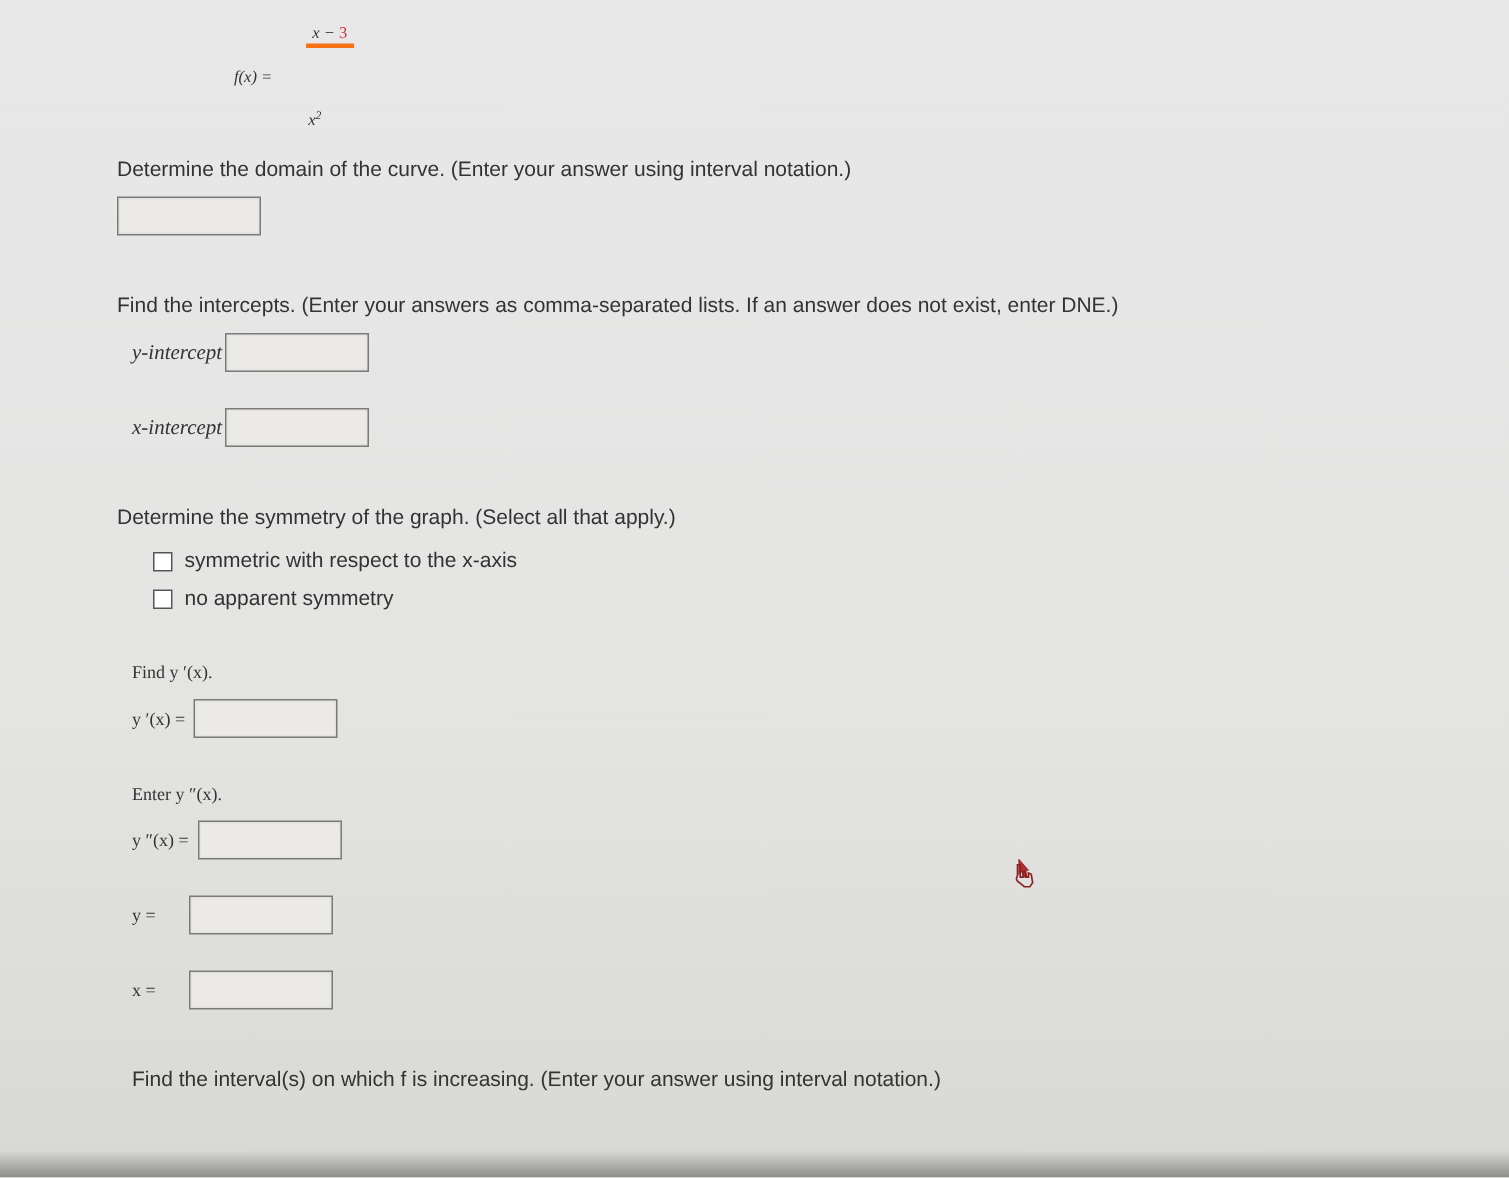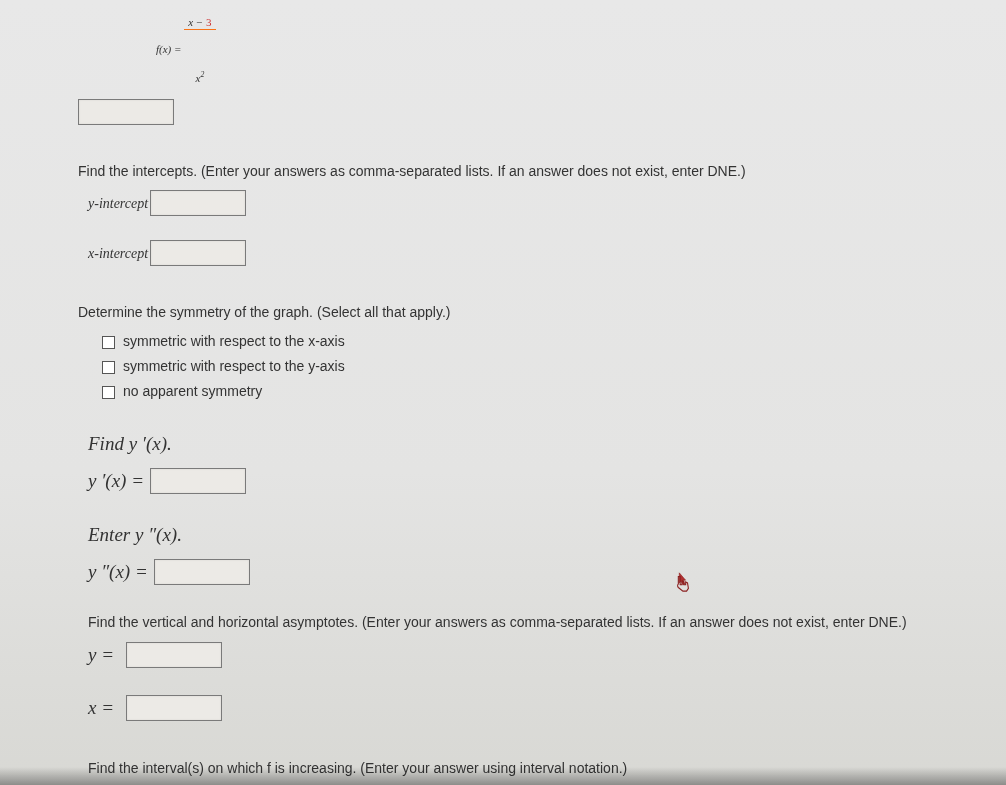--- a/index.html
+++ b/index.html
@@ -18,29 +18,29 @@
     line-height: 1.5;
   }
   .prompt { margin-bottom: 10px; font-size: 14px; }
   .formula {
     font-family: "Times New Roman", serif;
     font-style: italic;
     margin: 6px 0 14px 68px;
     font-size: 11px;
   }
   .frac { display:inline-block; vertical-align:middle; text-align:center; font-style: italic;}
-  .frac .top { display:block; border-bottom:1px solid #f97316; padding:0 4px; line-height:1.2;}
+  .frac .top { display:block; border-bottom:3px solid #f97316; padding:0 4px; line-height:1.2;margin-left:20px;}
   .frac .bot { display:block; padding:0 4px; line-height:1.2;margin-top:40px;}
   .red { color:#c33; font-style:normal; font-family:"Times New Roman",serif;}
   .instruct { margin: 10px 0 8px -10px; font-size:14px; }
   .sub-instruct { margin: 10px 0 8px 0; font-size:14px; }
   .row-input { display:flex; align-items:center; margin: 8px 0 8px 0; }
   .row-input.indent-neg { margin-left:-10px; }
   .lbl { font-size:14px; min-width: auto; margin-right:2px; font-family:Arial,sans-serif;}
-  .lbl-math { font-family:"Times New Roman",serif; font-style:italic; margin-right:6px; font-size:19px;}
+  .lbl-math { font-family:"Times New Roman",serif; margin-right:6px; font-size:12px;}
   .lbl-unit { font-style: italic; font-family: "Times New Roman", serif;}
   input[type="text"].ans {
     border: 1px solid #7a7a7a;
     background: #eceae6;
     height: 26px;
     width: 96px;
     font-size:13px;
     padding: 2px 4px;
     box-shadow: inset 0 0 2px rgba(0,0,0,0.1);
   }
@@ -74,20 +74,21 @@
     <span class="frac">
       <span class="top">
         <span>x</span><span> − </span><span class="red">3</span>
       </span>
       <span class="bot">
         <span>x</span><sup>2</sup>
       </span>
     </span>
   </div>
 
+  <div class="instruct">Determine the domain of the curve. (Enter your answer using interval notation.)</div>
   <div class="row-input indent-neg">
     <input type="text" class="ans" style="">
   </div>
 
   <div class="space-lg"></div>
 
   <div class="instruct">Find the intercepts. (Enter your answers as comma-separated lists. If an answer does not exist, enter DNE.)</div>
 
   <div class="row-input">
     <span class="lbl"><span class="lbl-unit">y-intercept</span></span>
@@ -102,23 +103,20 @@
   </div>
 
   <div class="space-lg"></div>
 
   <div class="instruct">Determine the symmetry of the graph. (Select all that apply.)</div>
   <div class="check-group">
     <div class="check-row">
       <input type="checkbox" class="chk" style=""><span>symmetric with respect to the x-axis</span>
     </div>
     <div class="check-row">
-      <input type="checkbox" class="chk" style=""><span>symmetric with respect to the y-axis</span>
-    </div>
-    <div class="check-row">
       <input type="checkbox" class="chk" style=""><span>no apparent symmetry</span>
     </div>
   </div>
 
   <div class="space"></div>
 
   <div class="sub-instruct"><span class="lbl-math">Find y ′(x).</span></div>
   <div class="row-input">
     <span class="lbl-math">y ′(x) =</span>
     <input type="text" class="ans" style="">
@@ -127,21 +125,20 @@
   <div class="space"></div>
 
   <div class="sub-instruct"><span class="lbl-math">Enter y ″(x).</span></div>
   <div class="row-input">
     <span class="lbl-math">y ″(x) =</span>
     <input type="text" class="ans" style="">
   </div>
 
   <div class="space"></div>
 
-  <div class="sub-instruct">Find the vertical and horizontal asymptotes. (Enter your answers as comma-separated lists. If an answer does not exist, enter DNE.)</div>
   <div class="row-input">
     <span class="lbl-math" style="min-width:32px;">y  =</span>
     <input type="text" class="ans small" style="">
   </div>
   <div class="space"></div>
   <div class="row-input">
     <span class="lbl-math" style="min-width:32px;">x  =</span>
     <input type="text" class="ans small" style="">
   </div>
 

